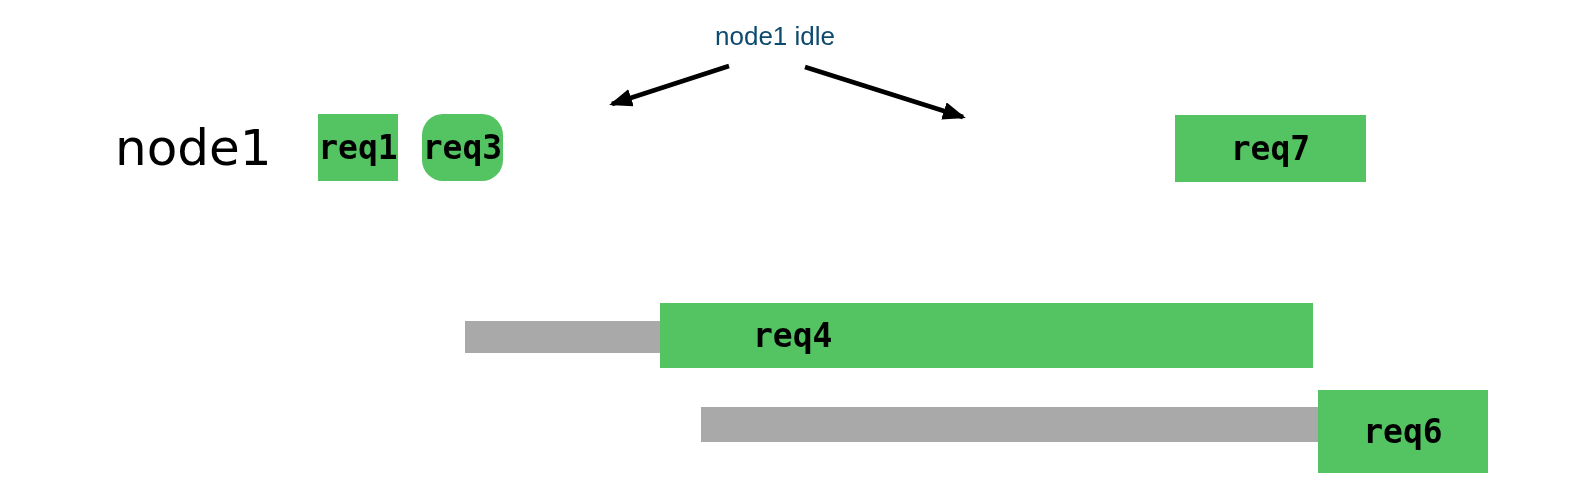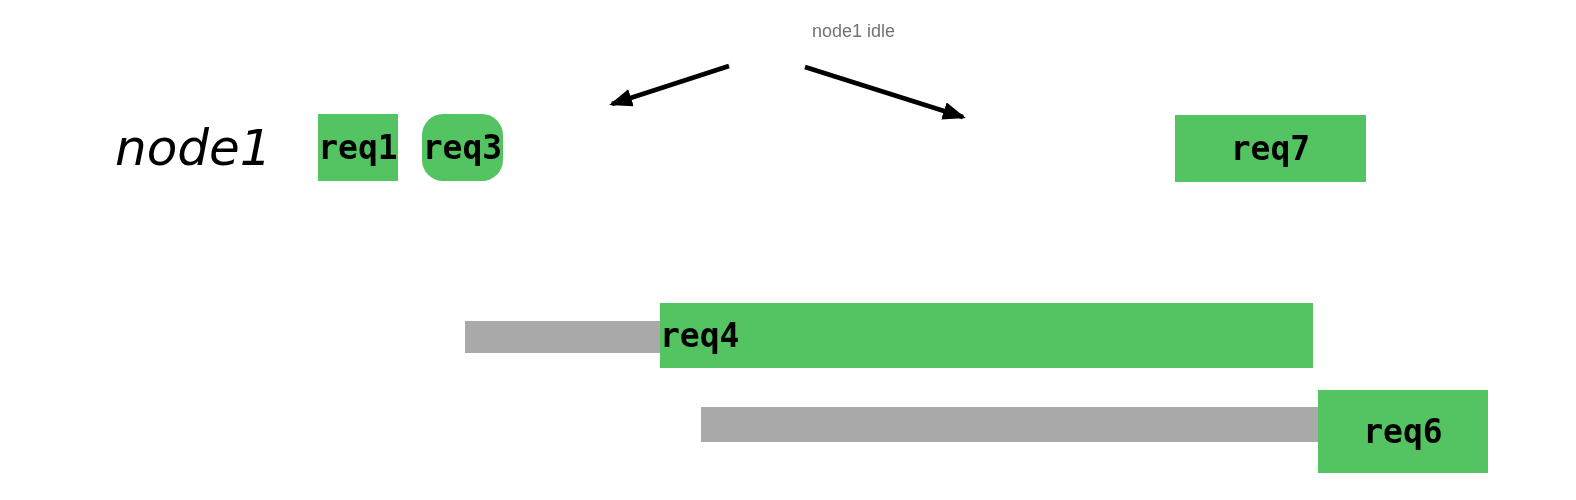--- a/index.html
+++ b/index.html
@@ -17,21 +17,20 @@
   }
   .lane-label {
     position: absolute;
     color: #000000;
     font-family: "DejaVu Sans", sans-serif;
     font-size: 50px;
     line-height: 1;
     display: flex;
     align-items: center;
     white-space: nowrap;
-    font-style: italic;
   }
   #lane-node1 { left: 115px; top: 114px; height: 67px; }
   #lane-node2 { left: 117px; top: 226px; height: 66px; }
 
   .bar {
     position: absolute;
     display: flex;
     align-items: center;
     justify-content: center;
     color: #000000;
@@ -43,33 +42,33 @@
   .bar.execution { background: #54c361; z-index: 2; font-weight: bold; }
   .bar.waiting   { background: #a9a9a9; z-index: 1; }
 
   #bar-req1 { left: 318px;  top: 114px; width: 80px;  height: 67px; }
   #bar-req3 { left: 422px;  top: 114px; width: 81px;  height: 67px; border-radius: 21px; }
   #bar-req5 { left: 702px;  top: 113px; width: 82px;  height: 69px; }
   #bar-req7 { left: 1175px; top: 115px; width: 191px; height: 67px; }
   #bar-req2 { left: 313px;  top: 226px; width: 345px; height: 66px; }
   #bar-wait-req4 { left: 465px; top: 321px; width: 197px; height: 32px; }
   #bar-req4 { left: 660px;  top: 303px; width: 653px; height: 65px;
-              justify-content: flex-start; box-sizing: border-box; }
+              justify-content: flex-start; padding-left: 93px; box-sizing: border-box; }
   #bar-wait-req6 { left: 701px; top: 407px; width: 617px; height: 35px; }
   #bar-req6 { left: 1318px; top: 390px; width: 170px; height: 83px; }
 
   #idle-annotation {
     position: absolute;
     left: 655px;
     top: 22px;
     width: 240px;
-    text-align: right;
-    color: #737373;
+    text-align: center;
+    color: #0c4a6e;
     font-family: "Liberation Sans", sans-serif;
-    font-size: 18px;
+    font-size: 26px;
     line-height: 1.1;
     white-space: nowrap;
   }
   #arrow-layer {
     position: absolute;
     left: 0; top: 0;
     width: 1576px;
     height: 500px;
     z-index: 3;
     pointer-events: none;

